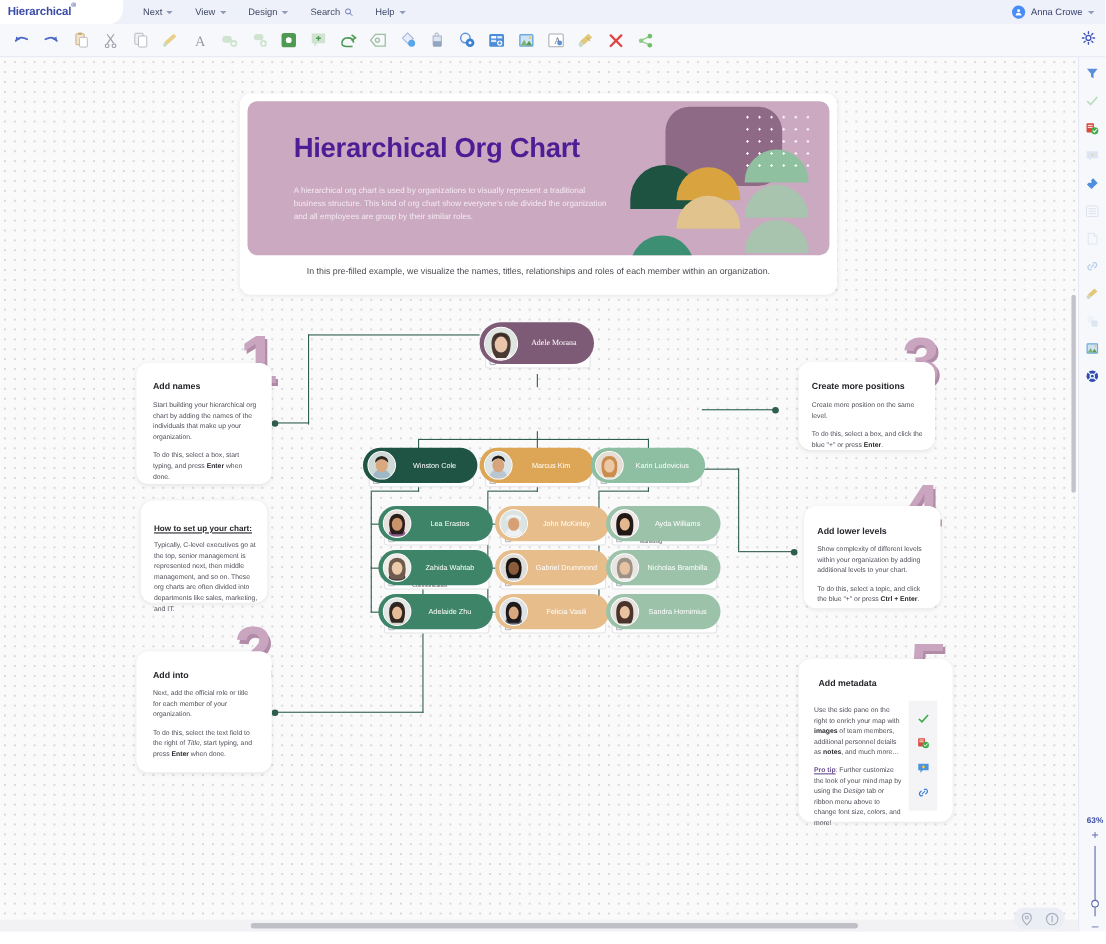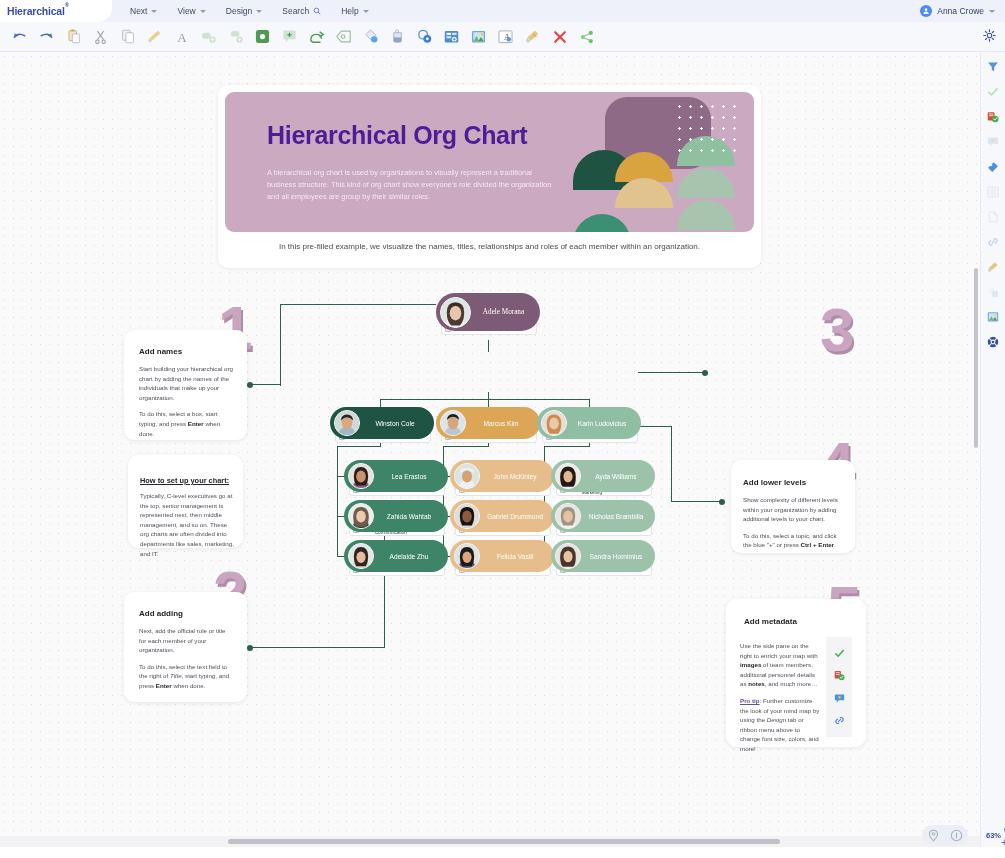--- a/index.html
+++ b/index.html
@@ -172,21 +172,21 @@
     position: absolute; right: 0; top: 52px; width: 25px; height: 795px;
     background: #f7f8fc; border-left: 1px solid #e7eaf4;
     display: flex; flex-direction: column; align-items: center; padding-top: 6px; gap: 8px;
     z-index: 20;
   }
   .rail-btn { width: 17px; height: 17px; display: flex; align-items: center; justify-content: center; }
 
   
   .zoomwrap {
     position: absolute; right: 0; bottom: 12px; width: 19px;
-    display: flex; flex-direction: row; align-items: flex-end; z-index: 25;
+    display: flex; flex-direction: column; align-items: center; z-index: 25;
   }
   .zoomlabel { font-size: 7.5px; font-weight: bold; color: #3b4da8; margin-bottom: 6px; }
   .zoomplus, .zoomminus { font-size: 11px; color: #5b6ab0; line-height: 8px; }
   .zoomtrack {
     width: 1.4px; height: 64px; background: #5b6ab0; margin: 5px 0; position: relative;
   }
   .zoomknob {
     position: absolute; left: -3px; bottom: 8px; width: 7px; height: 7px;
     border-radius: 50%; background: #fff; border: 1.4px solid #5b6ab0;
   }
@@ -765,28 +765,35 @@
 
     <div class="card" style="left:128px; top:403px; width:115px; height:93px;">
       <div class="card-title underlined" style="position:absolute; left:12px; top:21px; font-size:7.4px;">How to set up your chart:</div>
       <div class="card-body" style="position:absolute; left:12px; top:36px; width:94px;">
         <p>Typically, C-level executives go at the top, senior management is represented next, then middle management, and so on. These org charts are often divided into departments like sales, marketing, and IT.</p>
       </div>
     </div>
 
     <div class="stepnum" style="left:213px; top:510px;">2</div>
     <div class="card" style="left:124px; top:540px; width:123px; height:110px;">
-      <div class="card-title" style="position:absolute; left:15px; top:17px;">Add adding</div>
+      <div class="card-title" style="position:absolute; left:15px; top:17px;">Add into</div>
       <div class="card-body" style="position:absolute; left:15px; top:34px; width:95px;">
         <p>Next, add the official role or title for each member of your organization.</p>
         <p>To do this, select the text field to the right of <i>Title</i>, start typing, and press <b>Enter</b> when done.</p>
       </div>
     </div>
 
     <div class="stepnum" style="left:820px; top:247px;">3</div>
+    <div class="card" style="left:726px; top:277px; width:124px; height:80px;">
+      <div class="card-title" style="position:absolute; left:12px; top:18px;">Create more positions</div>
+      <div class="card-body" style="position:absolute; left:12px; top:35px; width:103px;">
+        <p>Create more position on the same level.</p>
+        <p>To do this, select a box, and click the blue "+" or press <b>Enter</b>.</p>
+      </div>
+    </div>
 
     <div class="stepnum" style="left:820px; top:381px;">4</div>
     <div class="card" style="left:731px; top:408px; width:124px; height:93px;">
       <div class="card-title" style="position:absolute; left:12px; top:18px;">Add lower levels</div>
       <div class="card-body" style="position:absolute; left:12px; top:35px; width:100px;">
         <p>Show complexity of different levels within your organization by adding additional levels to your chart.</p>
         <p>To do this, select a topic, and click the blue "+" or press <b>Ctrl + Enter</b>.</p>
       </div>
     </div>
 

